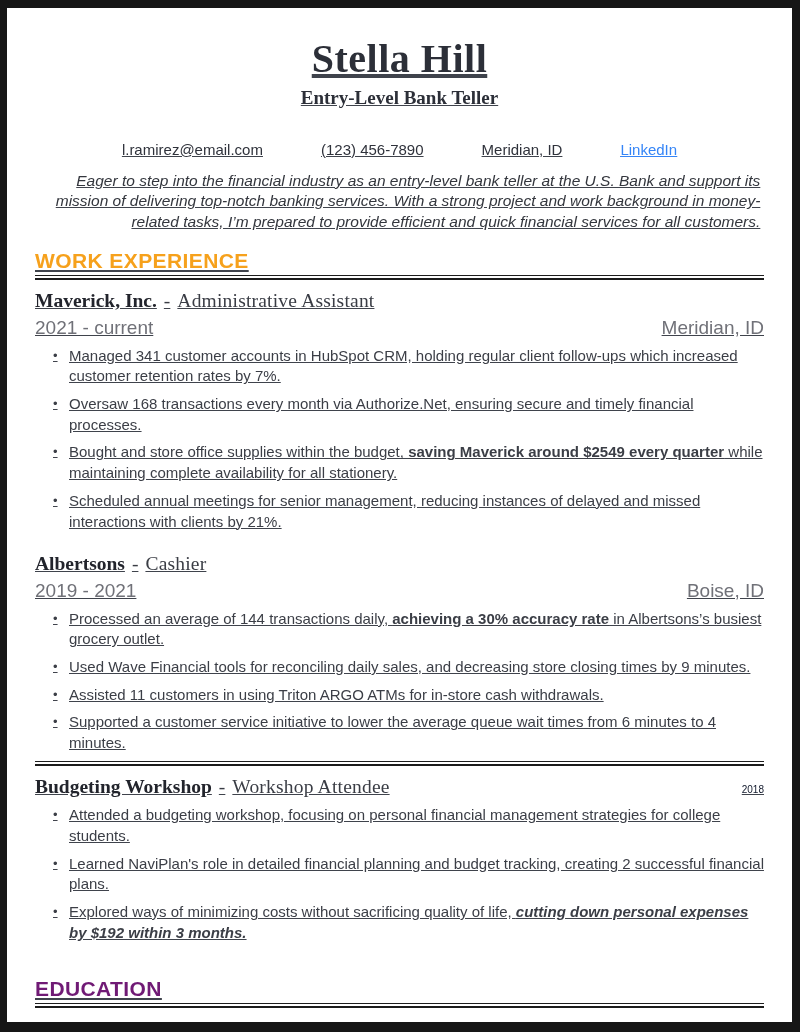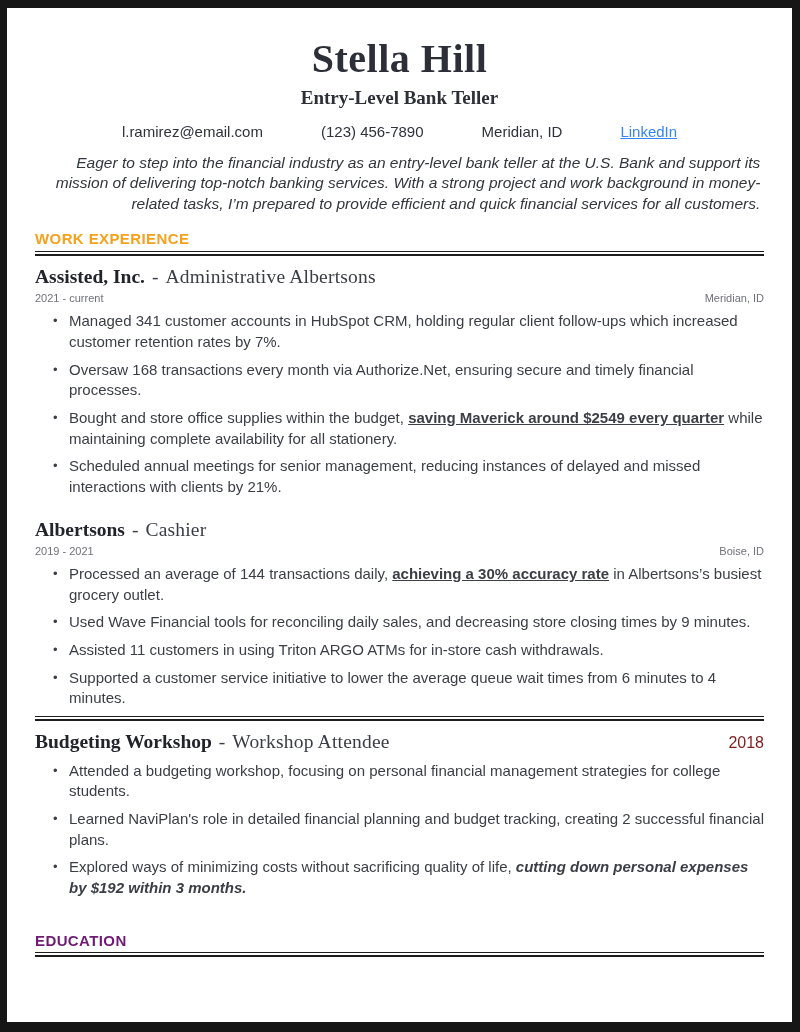--- a/index.html
+++ b/index.html
@@ -2,57 +2,57 @@
 <html><head>
 <meta charset="utf-8">
 <title>Resume</title>
 <style>
   html,body{margin:0;padding:0;background:#111;}
   .page{
     width:800px;height:1032px;box-sizing:border-box;
     border-top:8px solid #161616;border-bottom:10px solid #161616;
     border-left:7px solid #161616;border-right:8px solid #161616;
     background:#fff;font-family:"Liberation Sans",sans-serif;color:#3f434c;
-    overflow:hidden;margin:0 auto;
+    overflow:hidden;margin:0 auto;text-decoration:underline;
   }
   .inner{padding:20px 28px 0 28px;}
   h1.name{
     font-family:"Liberation Serif",serif;font-weight:700;font-size:40px;
     color:#2c2f38;text-align:center;margin:10px 0 0 0;letter-spacing:.5px;line-height:1.05;
   }
   h2.jobtitle{
     font-family:"Liberation Serif",serif;font-weight:700;font-size:19px;
     color:#2c2f38;text-align:center;margin:8px 0 0 0;line-height:1.1;
   }
   .contact{
     display:flex;justify-content:center;align-items:center;gap:58px;
-    margin-top:14px;font-size:15px;color:#2f323b;
+    margin-top:32px;font-size:15px;color:#2f323b;
   }
   .contact a.link{color:#3585f7;text-decoration:underline;cursor:pointer;}
   .summary{
     font-style:italic;font-size:15.5px;line-height:1.32;color:#33363d;
     text-align:right;margin:13px auto 0 auto;width:99%;
   }
   .sec-title{
-    font-size:15px;font-weight:700;letter-spacing:.4px;
+    font-size:21px;font-weight:700;letter-spacing:.4px;
     margin-top:34px;line-height:1.1;
   }
   main > section:first-child .sec-title{margin-top:17px;}
   .sec-line{height:2px;border-top:1px solid #1d1d1d;border-bottom:2px solid #1d1d1d;margin-top:3px;}
   .entry{margin-top:9px;}
   .entry + .entry{margin-top:20px;}
   .entry-title{
     font-family:"Liberation Serif",serif;font-size:19.5px;line-height:1.2;
     display:flex;align-items:baseline;
   }
   .org{font-weight:700;color:#22242c;}
   .sep{margin:0 7px;color:#3a3d45;}
   .role{font-weight:400;color:#3a3d45;letter-spacing:.2px;}
-  .inline-date{margin-left:auto;font-family:"Liberation Sans",sans-serif;font-size:16px;color:#7f1d1d;}
-  .meta{display:flex;justify-content:space-between;font-size:11px;color:#707178;margin-top:4px;}
+  .inline-date{margin-left:auto;font-family:"Liberation Sans",sans-serif;font-size:10px;color:#0f172a;}
+  .meta{display:flex;justify-content:space-between;font-size:19px;color:#707178;margin-top:4px;}
   ul.bullets{margin:7px 0 0 0;padding:0 0 0 18px;list-style:none;}
   ul.bullets li{display:flex;font-size:15px;line-height:1.38;color:#3b3e46;margin-bottom:7px;}
   .mk{width:16px;flex:0 0 16px;text-align:left;font-size:13px;padding-top:1px;color:#3b3e46;}
   .btxt{flex:1;}
   .seg-bu{font-weight:700;text-decoration:underline;}
   .seg-bi{font-weight:700;font-style:italic;}
 </style>
 </head>
 <body>
 
@@ -70,23 +70,23 @@
     </div>
 
     <p class="summary">Eager to step into the financial industry as an entry-level bank teller at the U.S. Bank and support its mission of delivering top-notch banking services. With a strong project and work background in money-related tasks, I’m prepared to provide efficient and quick financial services for all customers.</p>
 
     <main>
         <section>
           <div class="sec-title" style="color: rgb(246, 161, 28);">WORK EXPERIENCE</div>
           <div class="sec-line"></div>
           <div class="entry">
             <div class="entry-title">
-              <span class="org">Assisted, Inc.</span>
+              <span class="org">Maverick, Inc.</span>
               <span class="sep">-</span>
-              <span class="role">Administrative Albertsons</span>
+              <span class="role">Administrative Assistant</span>
             </div>
             <div class="meta">
               <span>2021 - current</span>
               <span>Meridian, ID</span>
             </div>
             <ul class="bullets">
               <li>
                 <span class="mk">•</span>
                 <span class="btxt"><span>Managed 341 customer accounts in HubSpot CRM, holding regular client follow-ups which increased customer retention rates by 7%.</span></span>
               </li>

